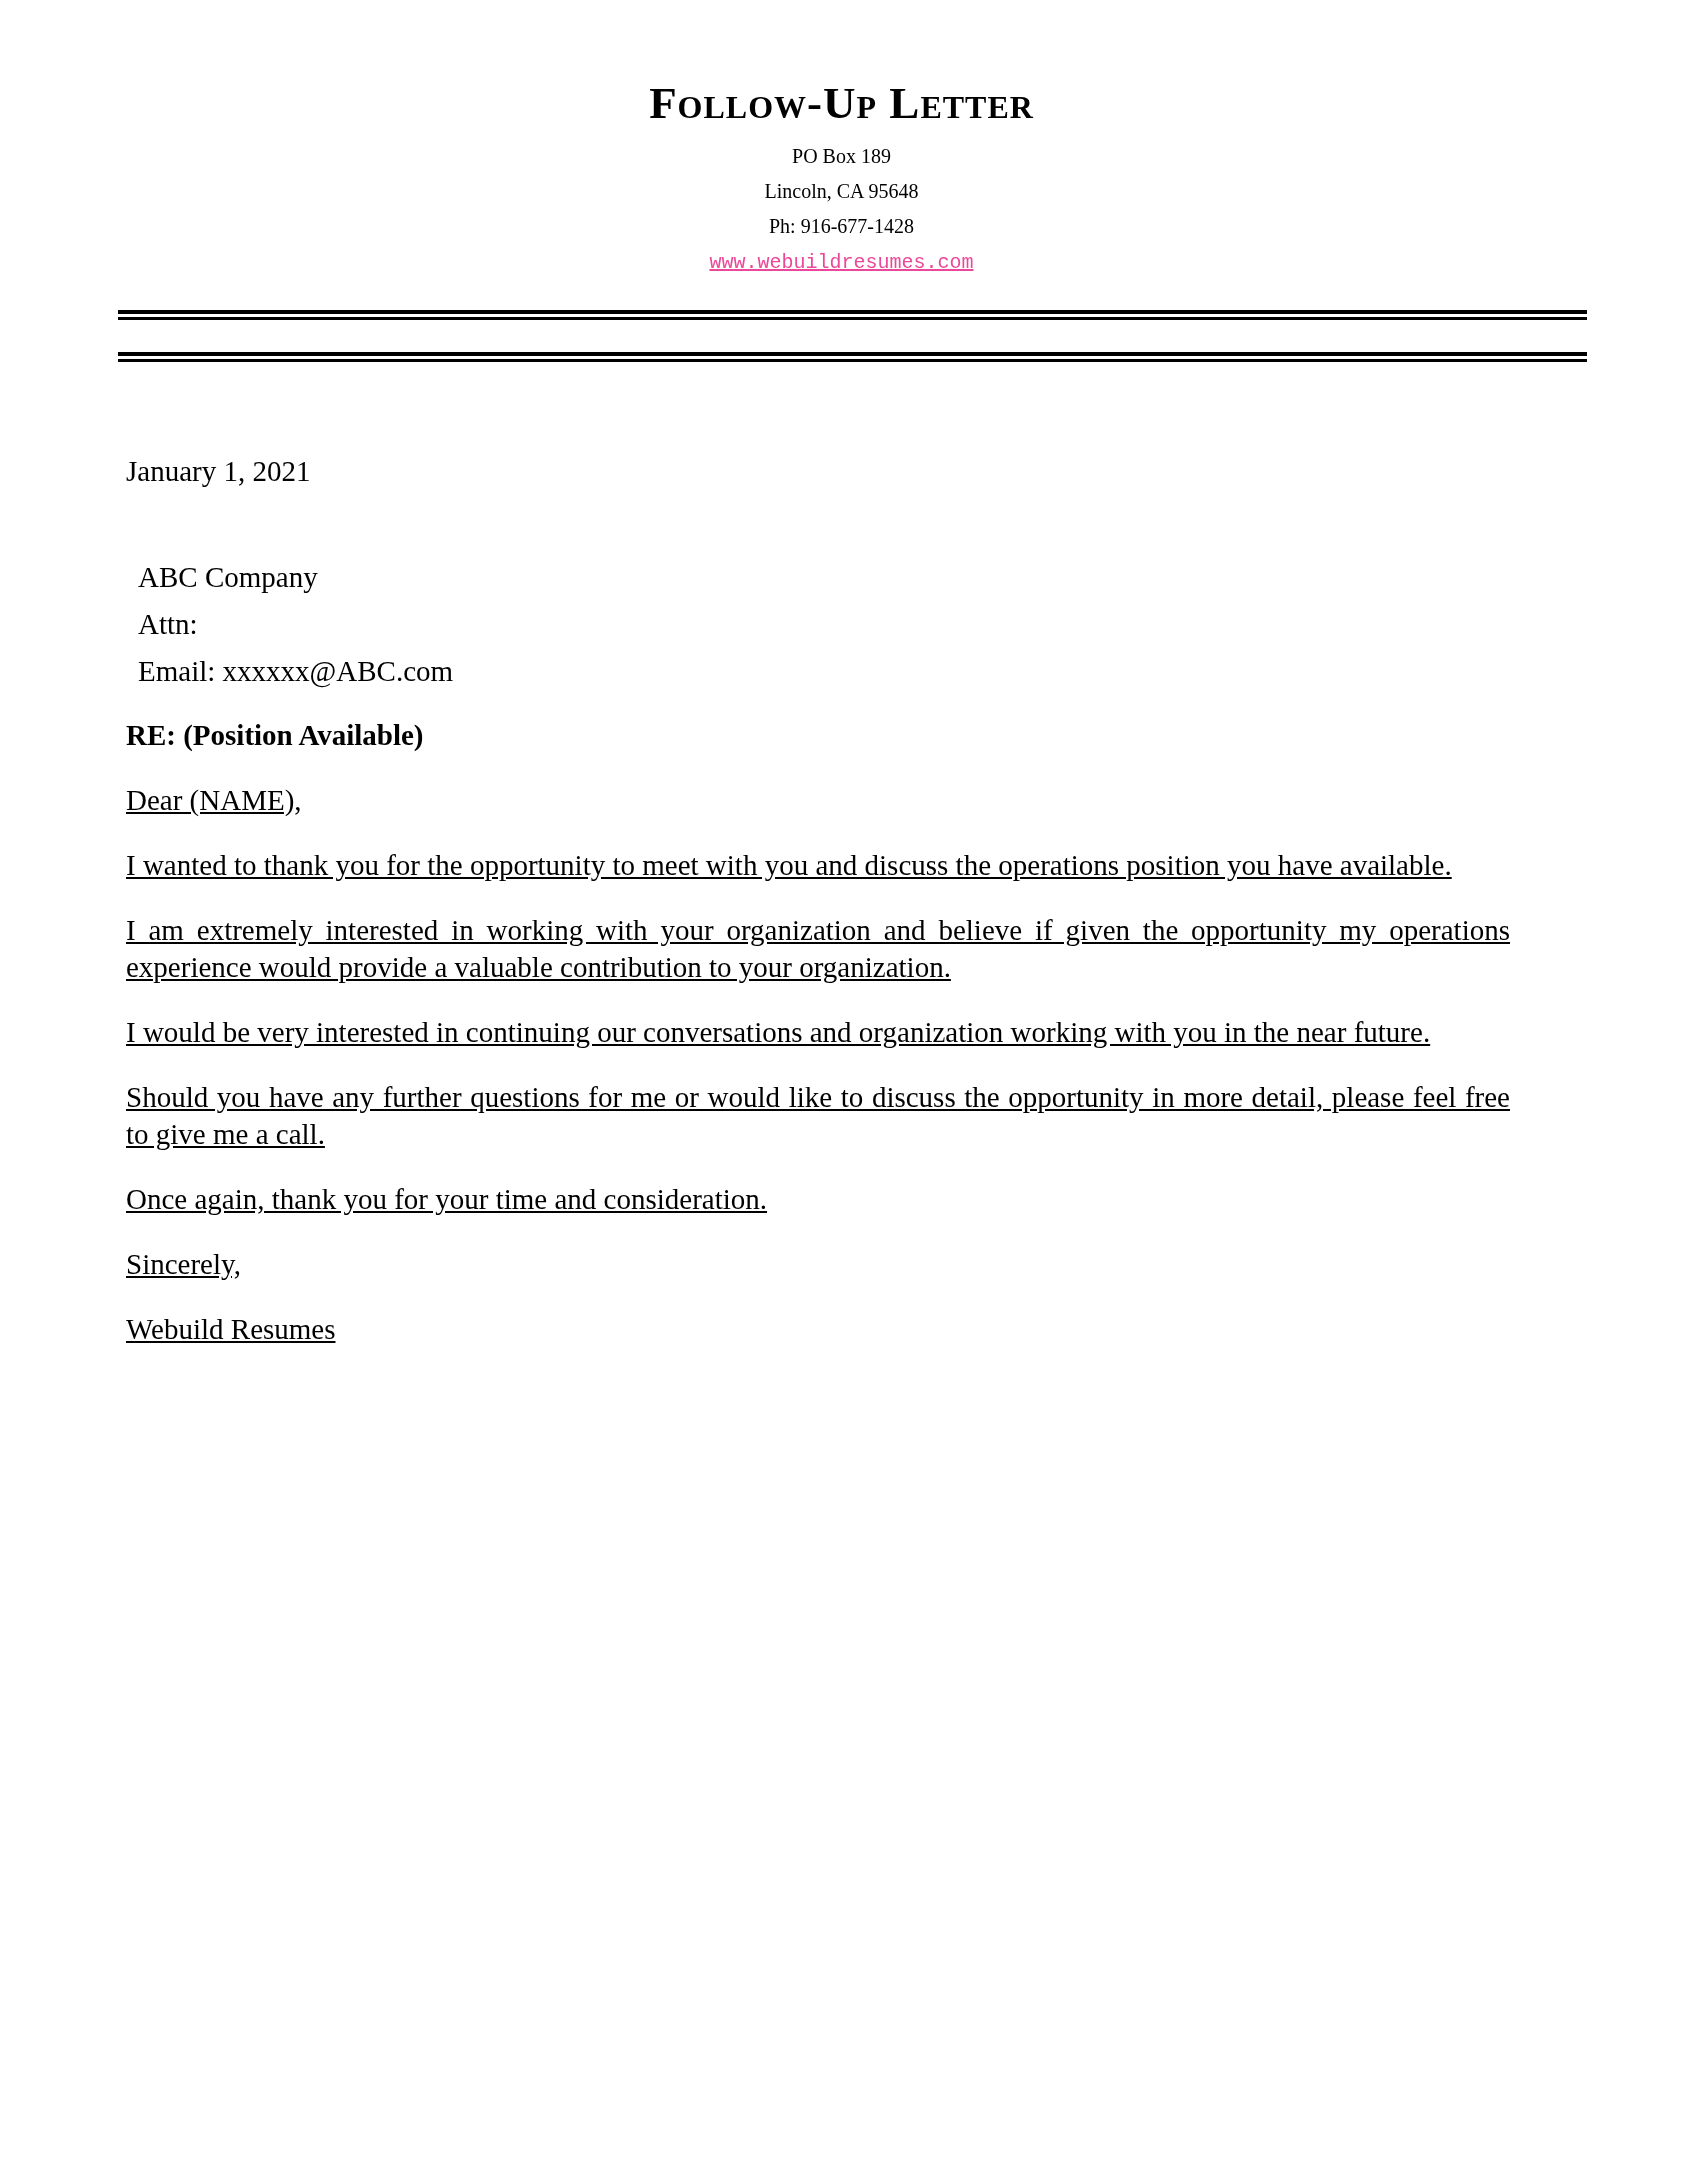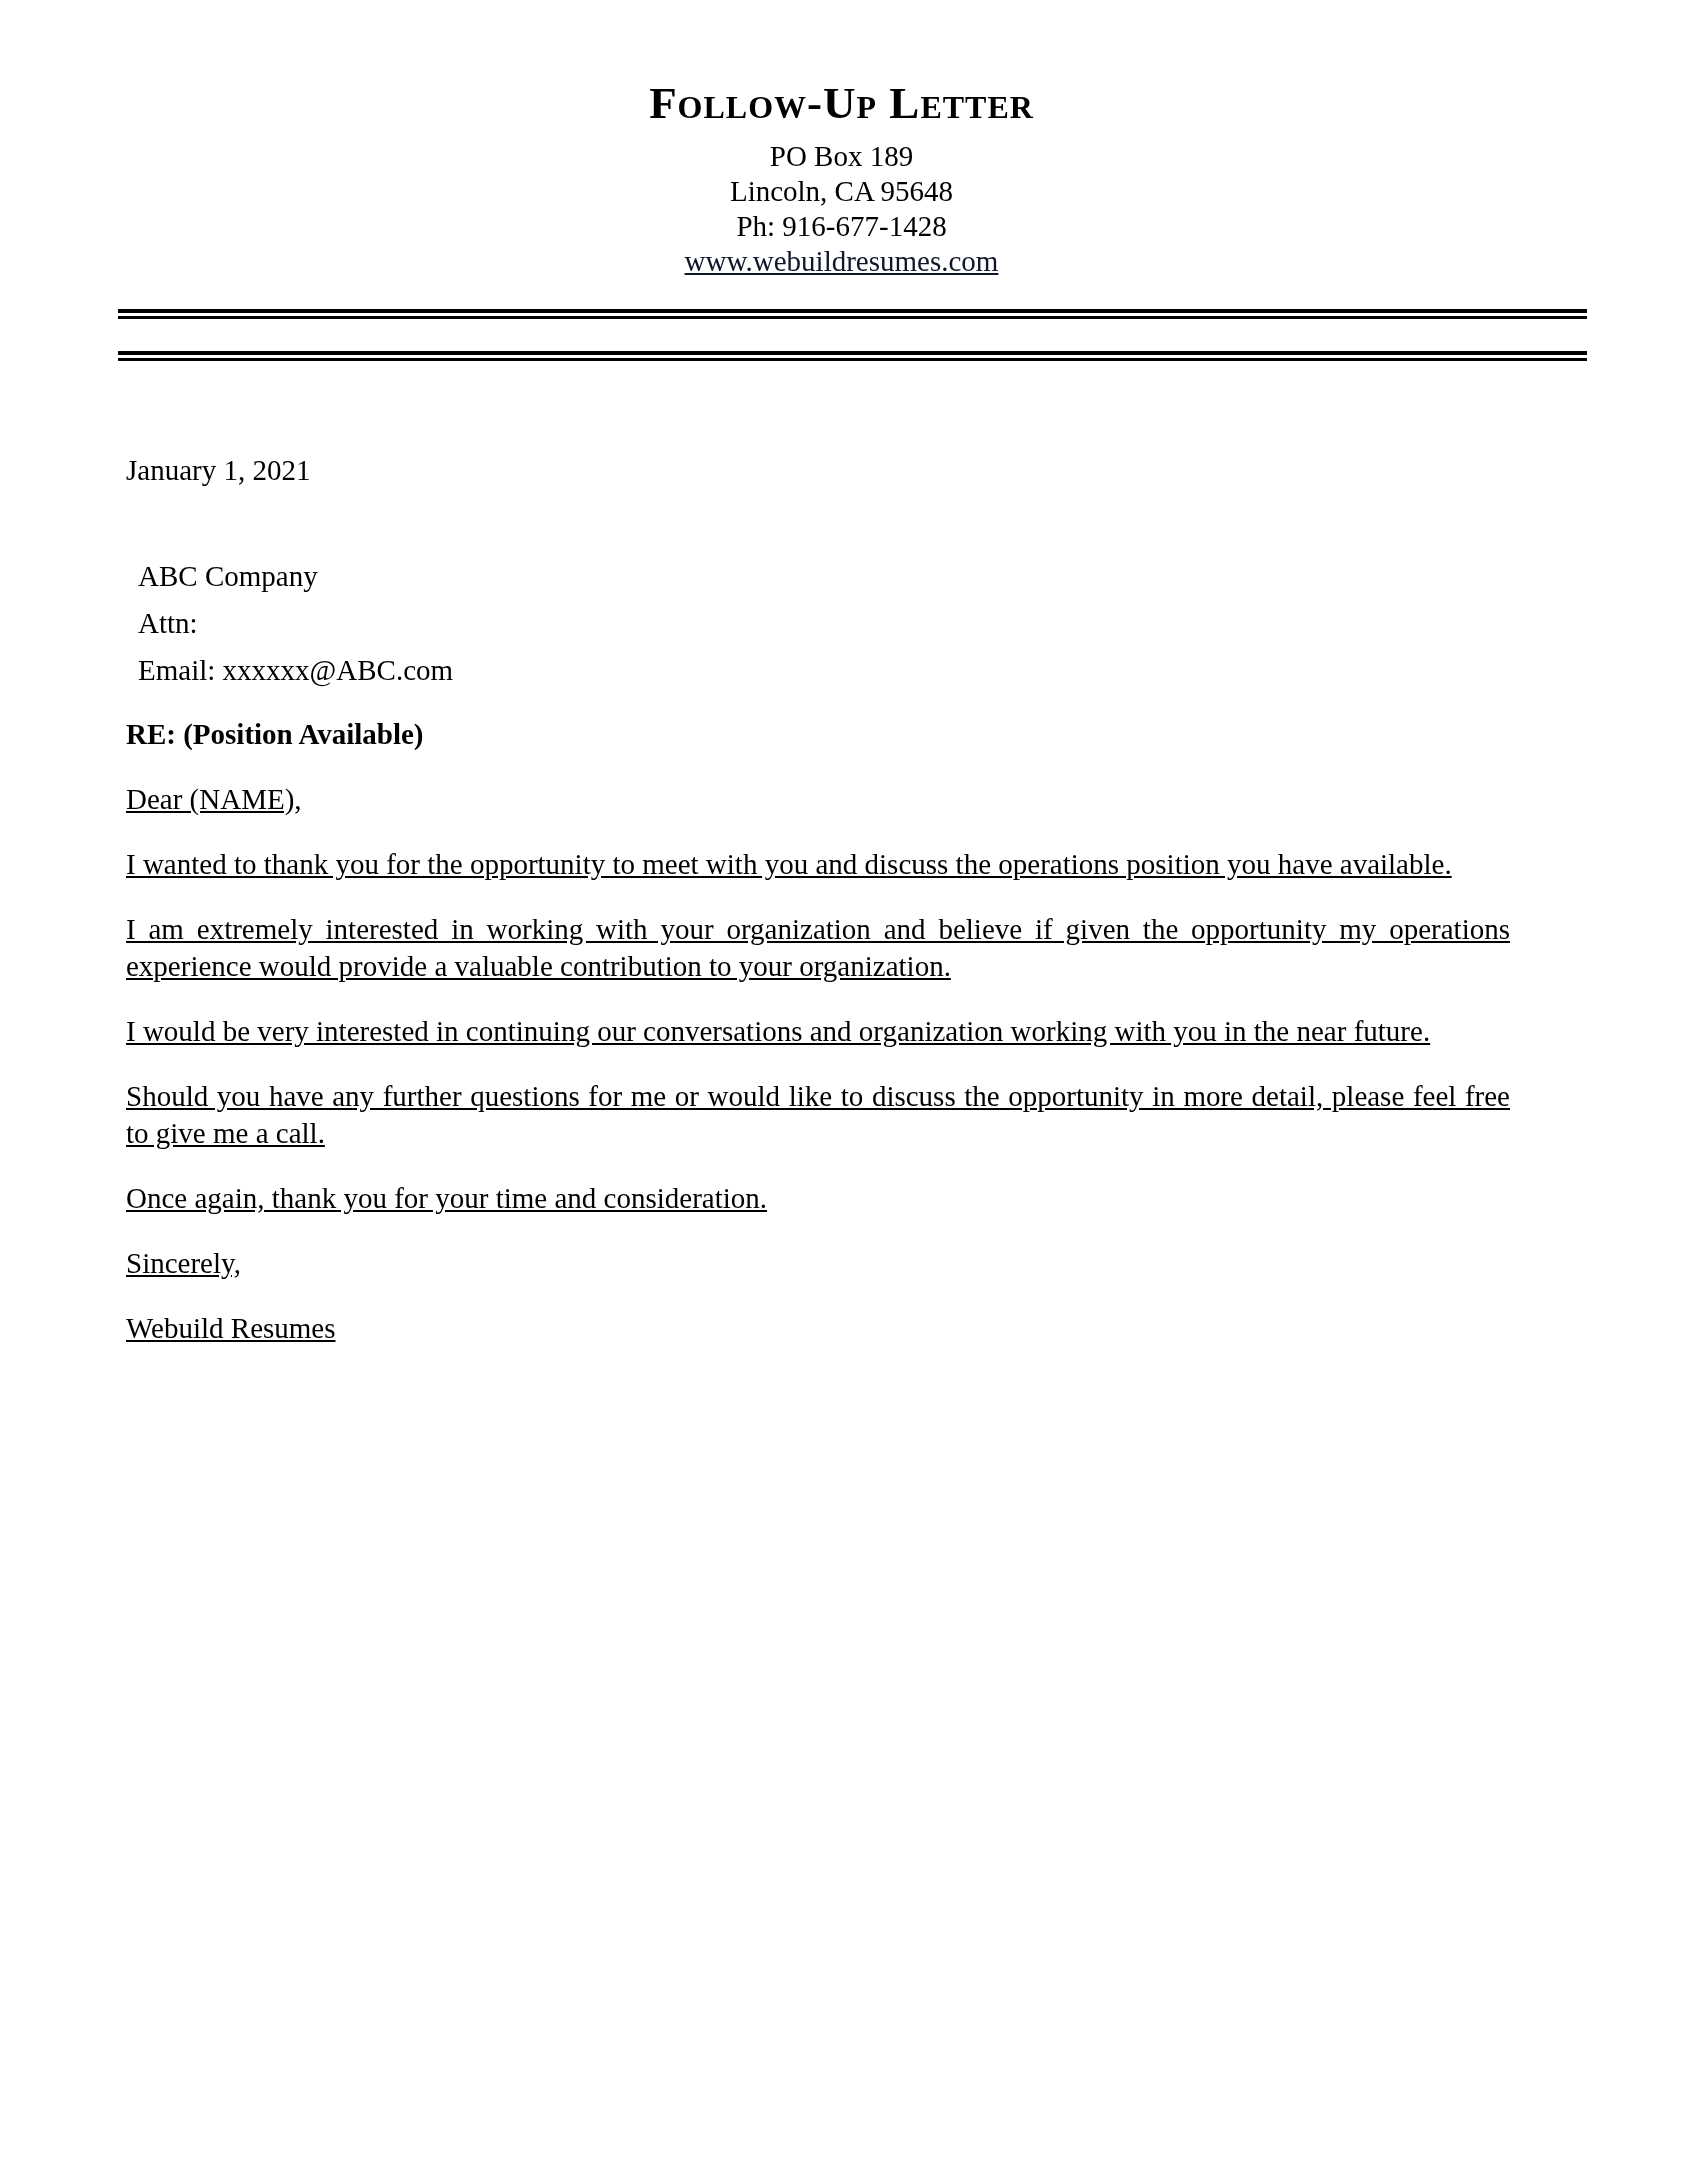--- a/index.html
+++ b/index.html
@@ -24,27 +24,28 @@
   }
   .title {
     font-size: 45px;
     line-height: 59px;
     font-weight: 700;
     font-variant: small-caps;
     letter-spacing: 1px;
     margin: 0 0 6px 0;
   }
   .head-line {
-    font-size: 29px;
+    font-size: 20px;
     line-height: 35px;
   }
   .site-link {
-    color: #0f172a;
+    color: #ec4899;
     text-decoration: underline;
     cursor: pointer;
+    font-family: Liberation Mono, monospace;
   }
   
   .rules {
     margin: 30px 0 0 118px;
     width: 1469px;
   }
   .double-rule {
     height: 3px;               
     border-top: 4px solid #000000;
     border-bottom: 3px solid #000000;

